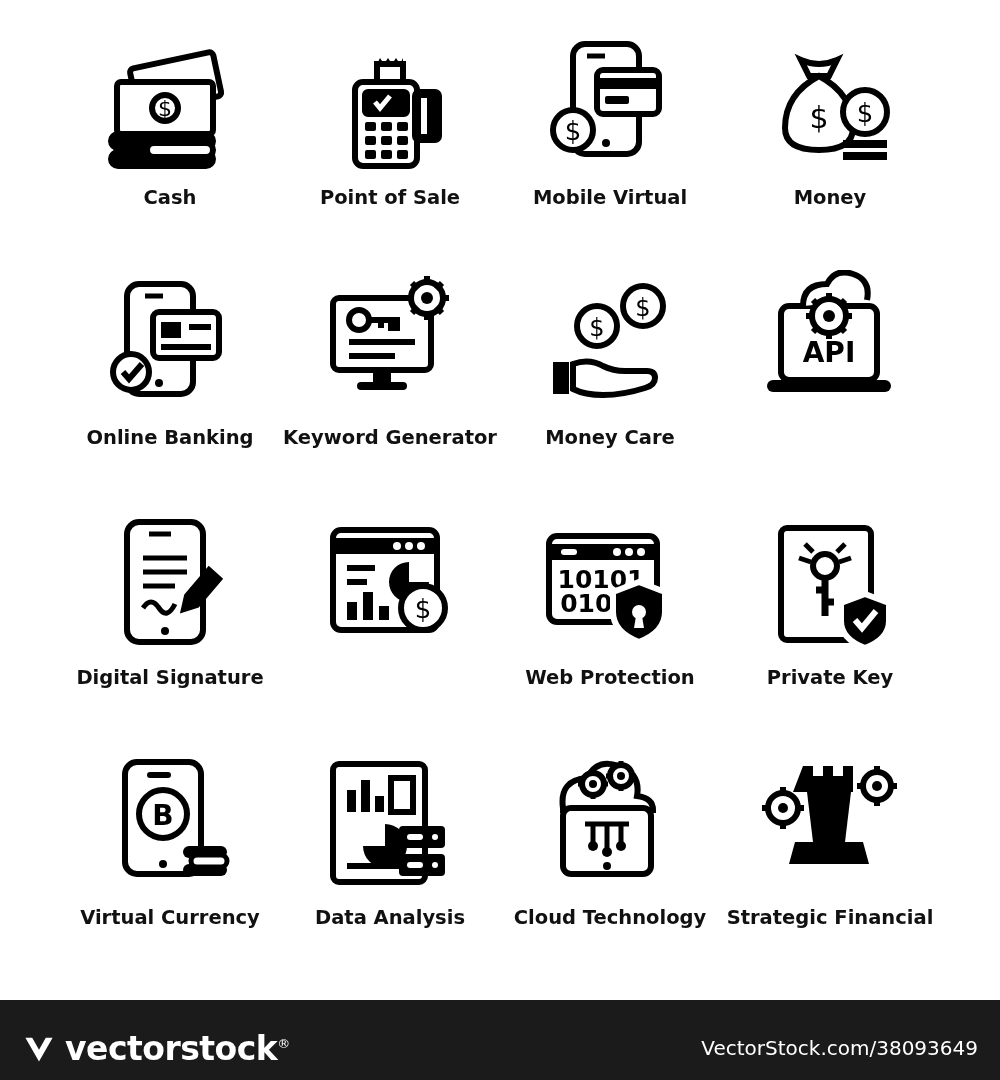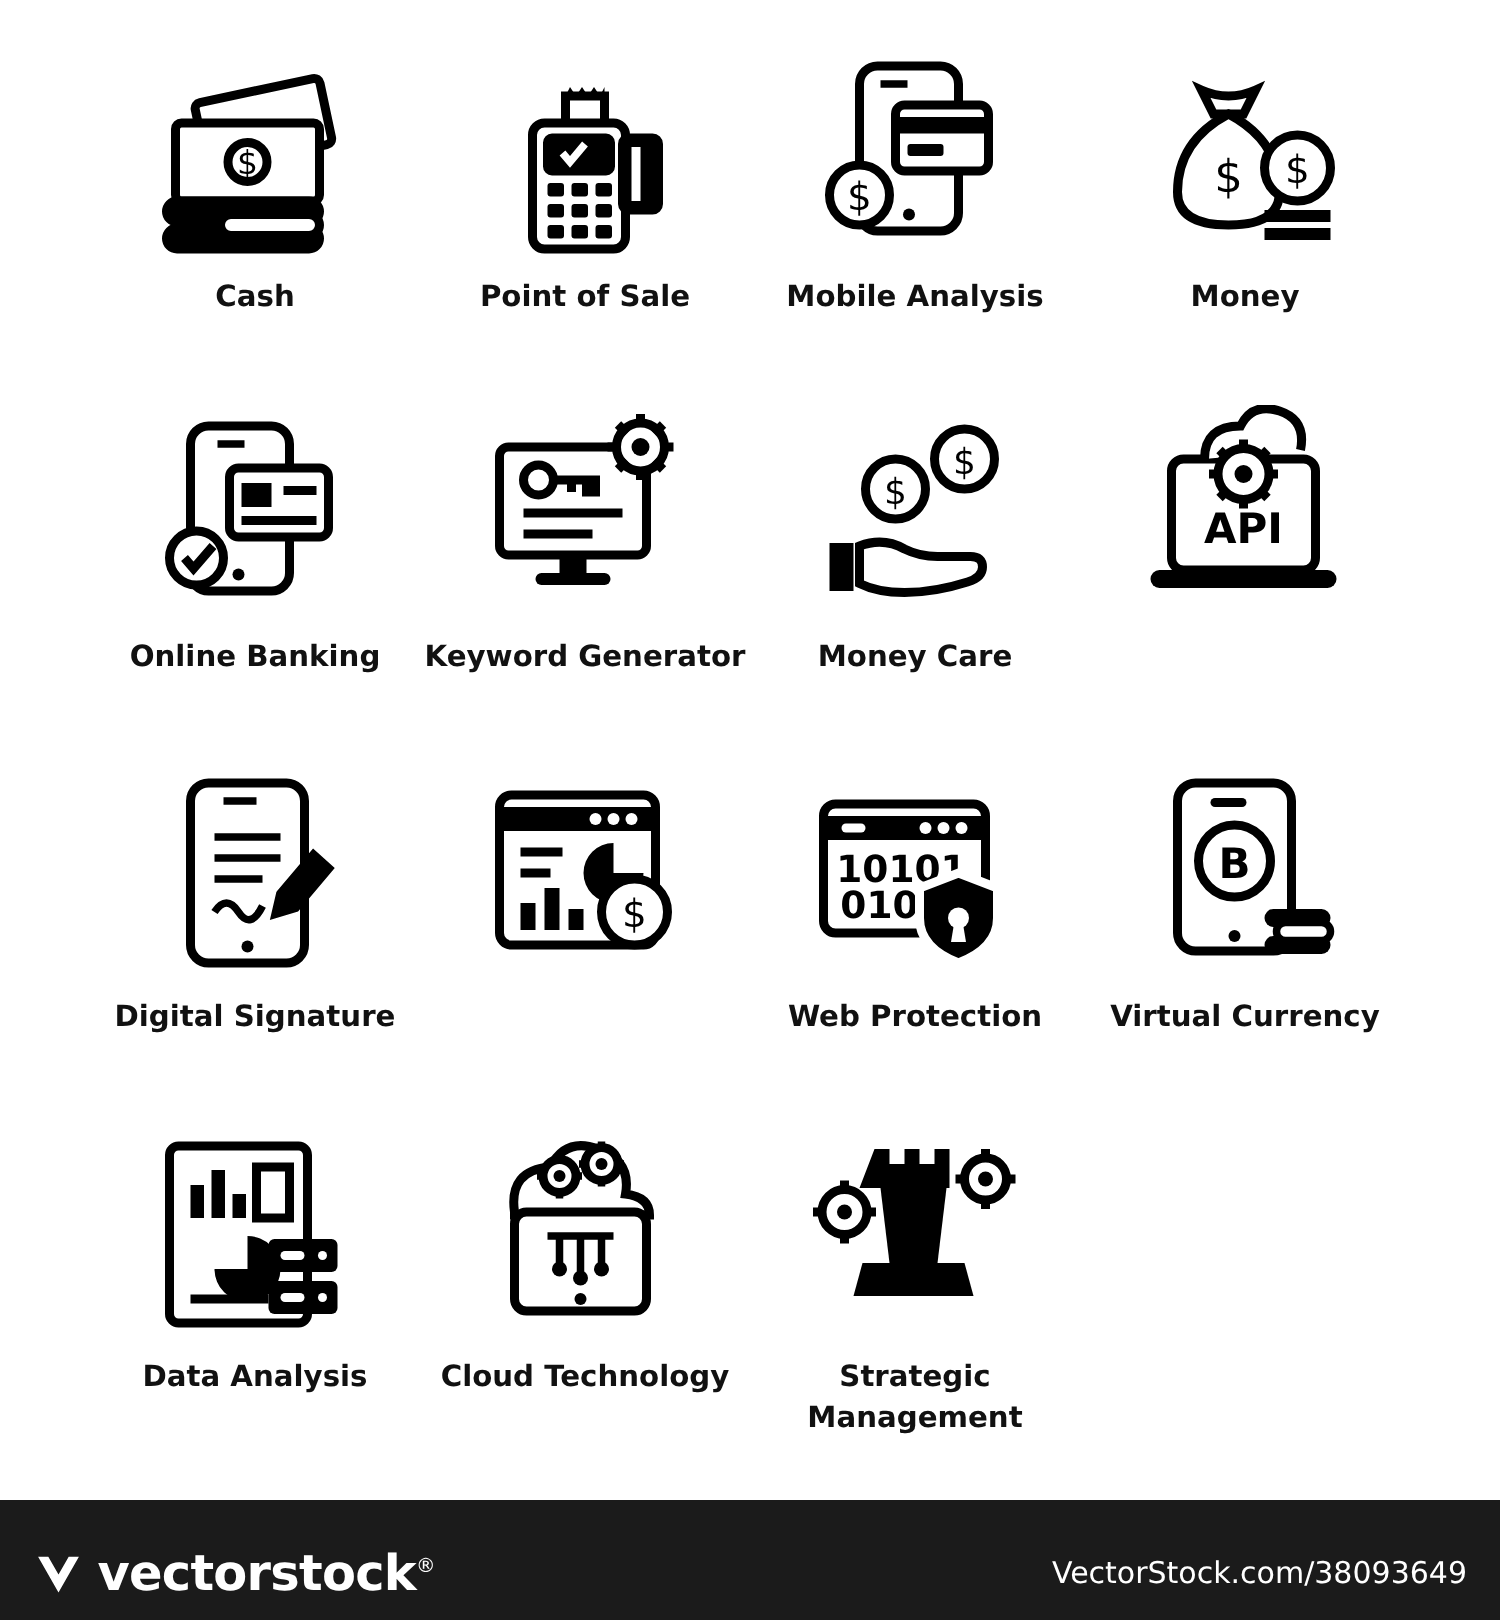--- a/index.html
+++ b/index.html
@@ -151,21 +151,21 @@
           <rect x="38" y="14" width="66" height="110" rx="12" fill="#fff"></rect>
           <line x1="52" y1="26" x2="70" y2="26" stroke-width="5"></line>
           <circle cx="71" cy="113" r="4" fill="#000" stroke="none"></circle>
           <rect x="62" y="40" width="62" height="44" rx="6" fill="#fff"></rect>
           <rect x="62" y="48" width="62" height="11" fill="#000" stroke="none"></rect>
           <rect x="70" y="66" width="24" height="8" rx="2" fill="#000" stroke="none"></rect>
           <circle cx="38" cy="100" r="20" fill="#fff"></circle>
           <text x="38" y="110" font-size="26" font-family="DejaVu Sans, sans-serif" fill="#000" stroke="none" text-anchor="middle">$</text>
         </svg>
       </div>
-      <div class="label">Mobile Analysis</div>
+      <div class="label">Mobile Virtual</div>
     </div>
 
     <div class="cell">
       <div class="art">
         <svg width="150" height="150" viewBox="0 0 150 150" fill="none" stroke="#000" stroke-width="6">
           <path d="M46 30 q18 8 36 0 l-8 16 h-20z" fill="#fff"></path>
           <path d="M64 46 q-34 18 -34 52 q0 22 34 22 q34 0 34 -22 q0 -34 -34 -52z" fill="#fff"></path>
           <text x="64" y="98" font-size="30" font-family="DejaVu Sans, sans-serif" fill="#000" stroke="none" text-anchor="middle">$</text>
           <circle cx="110" cy="82" r="22" fill="#fff"></circle>
           <text x="110" y="92" font-size="26" font-family="DejaVu Sans, sans-serif" fill="#000" stroke="none" text-anchor="middle">$</text>
@@ -315,20 +315,38 @@
           <text x="66" y="78" font-size="25" font-weight="bold" font-family="DejaVu Sans, sans-serif" fill="#000" stroke="none" text-anchor="middle">10101</text>
           <text x="60" y="102" font-size="25" font-weight="bold" font-family="DejaVu Sans, sans-serif" fill="#000" stroke="none" text-anchor="middle">0101</text>
           <path d="M104 72 l26 10 v20 q0 20 -26 30 q-26 -10 -26 -30 v-20z" fill="#000" stroke="#fff" stroke-width="6"></path>
           <circle cx="104" cy="102" r="7" fill="#fff" stroke="none"></circle>
           <path d="M101 106 h6 l2 12 h-10z" fill="#fff" stroke="none"></path>
         </svg>
       </div>
       <div class="label">Web Protection</div>
     </div>
 
+    <div class="cell">
+      <div class="art">
+        <svg width="150" height="150" viewBox="0 0 150 150" fill="none" stroke="#000" stroke-width="6">
+          <rect x="26" y="18" width="90" height="112" rx="6" fill="#fff"></rect>
+          <circle cx="70" cy="56" r="12" fill="#fff"></circle>
+          <path d="M70 68 v38 m-9 -26 h9 m0 12 h9" stroke-width="7" fill="none"></path>
+          <g stroke-width="5">
+            <line x1="50" y1="34" x2="58" y2="42"></line>
+            <line x1="90" y1="34" x2="82" y2="42"></line>
+            <line x1="44" y1="48" x2="56" y2="52"></line>
+            <line x1="96" y1="48" x2="84" y2="52"></line>
+          </g>
+          <path d="M110 84 l24 9 v18 q0 18 -24 27 q-24 -9 -24 -27 v-18z" fill="#000" stroke="#fff" stroke-width="6"></path>
+          <path d="M100 110 l7 8 l14 -17" stroke="#fff" stroke-width="6" fill="none"></path>
+        </svg>
+      </div>
+      <div class="label">Private Key</div>
+    </div>
 
     <div class="cell">
       <div class="art">
         <svg width="150" height="150" viewBox="0 0 150 150" fill="none" stroke="#000" stroke-width="6">
           <rect x="30" y="12" width="76" height="112" rx="12" fill="#fff"></rect>
           <rect x="52" y="22" width="24" height="6" rx="3" fill="#000" stroke="none"></rect>
           <circle cx="68" cy="114" r="4" fill="#000" stroke="none"></circle>
           <circle cx="68" cy="64" r="24" fill="#fff"></circle>
           <text x="68" y="75" font-size="28" font-weight="bold" font-family="DejaVu Sans, sans-serif" fill="#000" stroke="none" text-anchor="middle">B</text>
           <g fill="#000" stroke="none">
@@ -423,21 +441,21 @@
           <circle cx="122" cy="36" r="14" fill="#fff" stroke="#000" stroke-width="6"></circle>
           <circle cx="122" cy="36" r="5" fill="#000" stroke="none"></circle>
           <g stroke-width="6">
             <line x1="122" y1="16" x2="122" y2="23"></line>
               <line x1="122" y1="49" x2="122" y2="56"></line>
             <line x1="102" y1="36" x2="109" y2="36"></line>
               <line x1="135" y1="36" x2="142" y2="36"></line>
           </g>
         </svg>
       </div>
-      <div class="label">Strategic Management</div>
+      <div class="label">Strategic Financial</div>
     </div>
 
   </div>
 </div>
 
 <div id="footer-bar">
   <div class="brand">
     <svg class="brand-mark" viewBox="0 0 40 40">
       <path d="M4 8 L20 36 L36 8 L28 8 L20 22 L12 8 Z" fill="#ffffff"></path>
     </svg>

